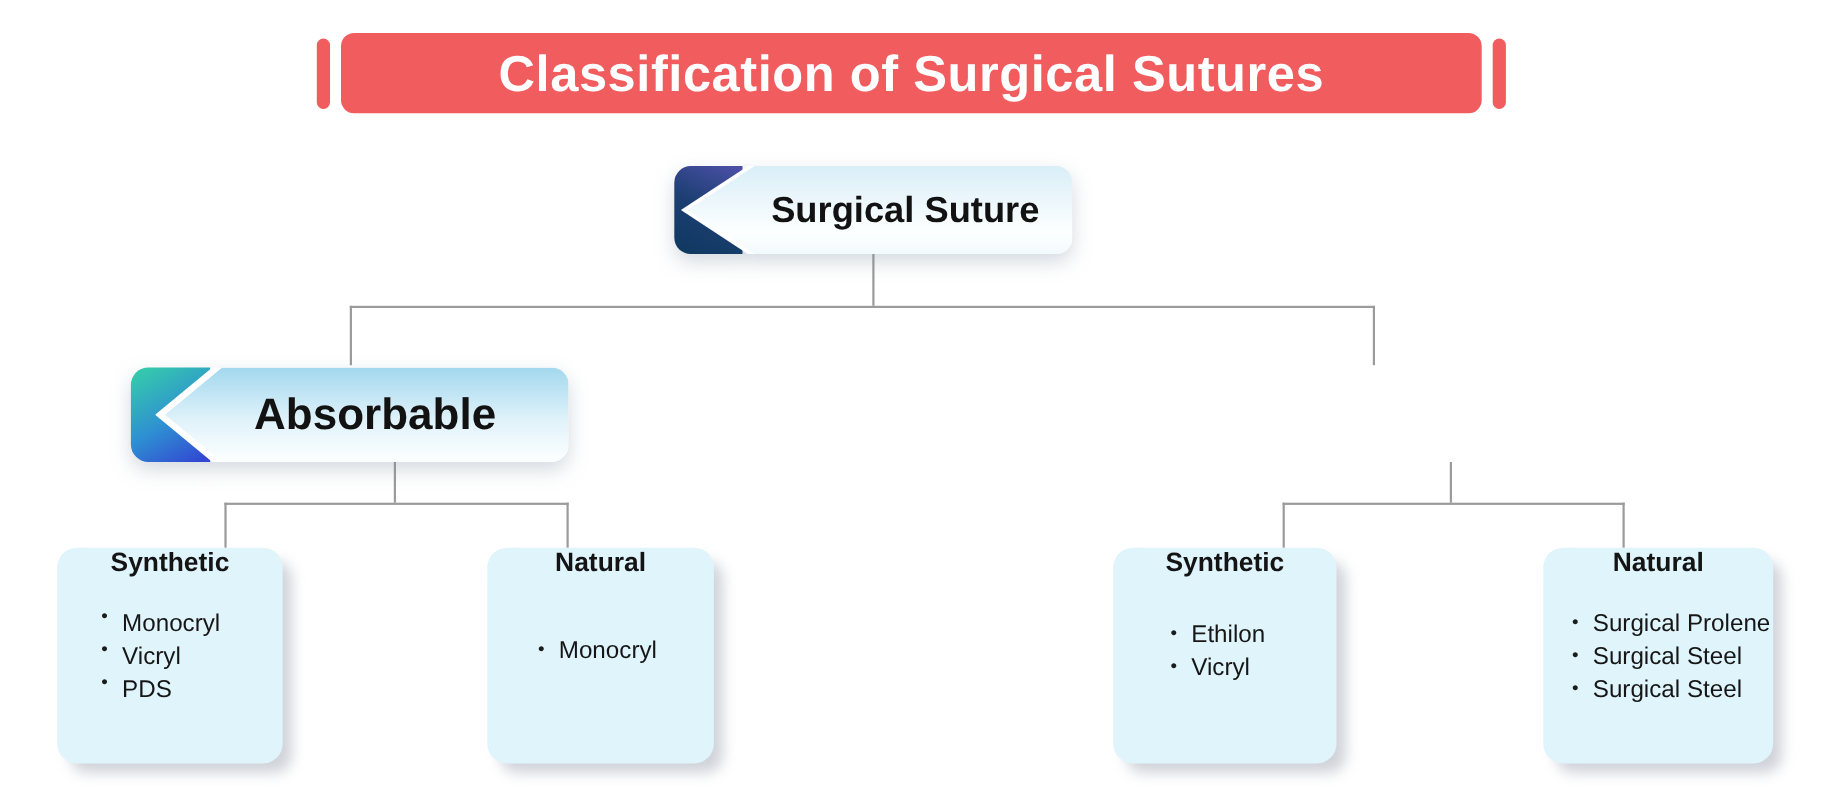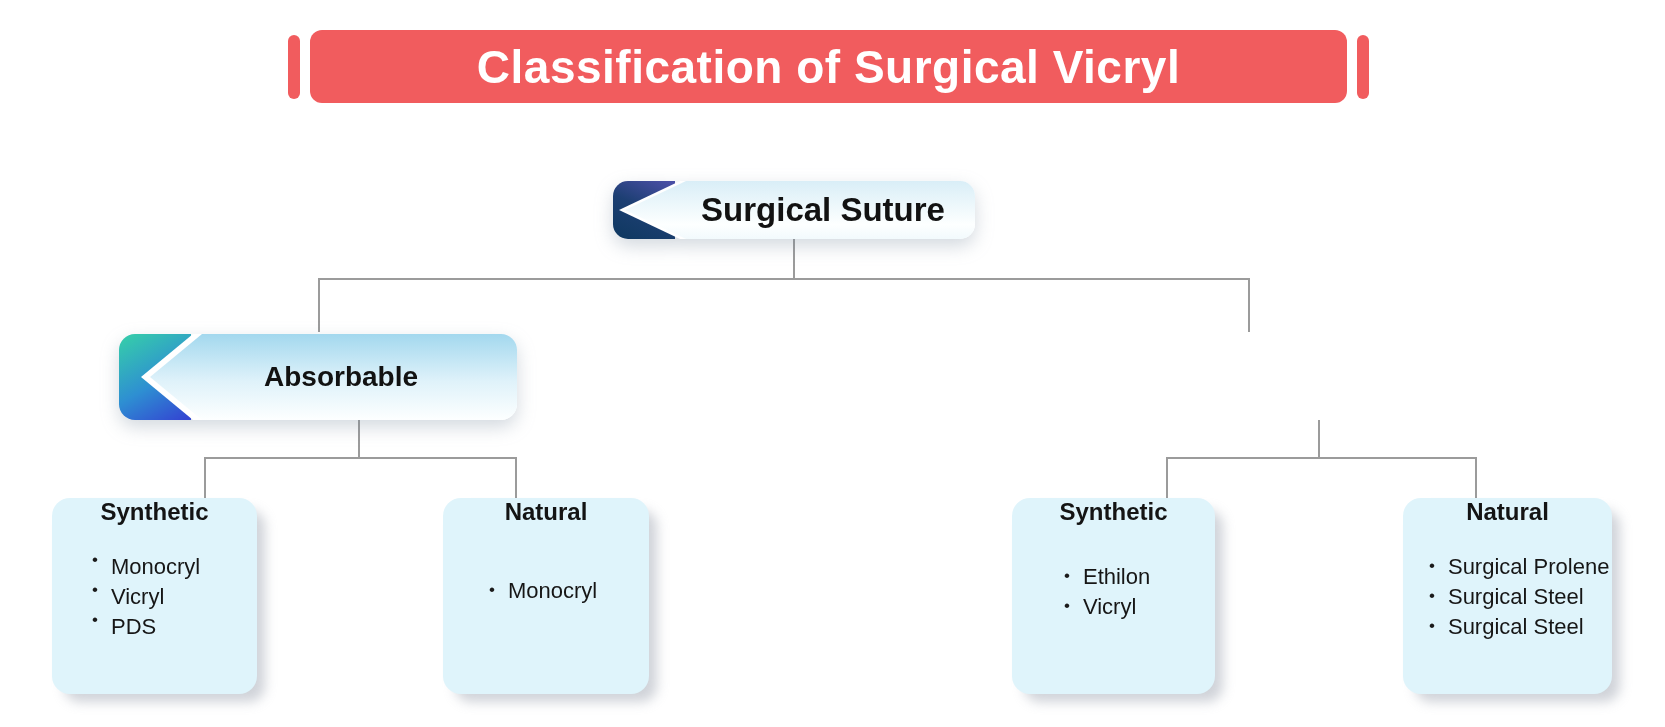--- a/index.html
+++ b/index.html
@@ -30,59 +30,59 @@
         clip-path:polygon(0 50%,61px 0,100% 0,100% 100%,61px 100%);}
   .badge.root .label{font-size:33px;padding-left:58px;}
 
   .badge.branch .cap{width:72px;border-radius:16px 0 0 16px;
         background:linear-gradient(150deg,#35C7AE 8%,#2E8FD2 55%,#3347D2 96%);}
   .badge.branch .notch{left:22px;right:0;background:#ffffff;border-radius:0 16px 16px 0;
         clip-path:polygon(0 50%,52px 0,100% 0,100% 100%,52px 100%);}
   .badge.branch .bodyx{left:31px;right:0;border-radius:0 16px 16px 0;
         background:linear-gradient(180deg,#A3D8EE 0%,#DFF2FA 55%,#FDFFFF 100%);
         clip-path:polygon(0 50%,52px 0,100% 0,100% 100%,52px 100%);}
-  .badge.branch .label{font-size:28px;padding-left:46px;}
+  .badge.branch .label{font-size:40px;padding-left:46px;}
 
   
   .card{position:absolute;width:205px;height:196px;background:#DFF4FB;border-radius:18px;
         box-shadow:10px 10px 12px -2px rgba(150,158,170,.45);}
   .card-title{text-align:center;font-size:24px;font-weight:bold;color:#141414;}
   .card-list{list-style:none;margin:26px 0 0 0;padding:0;}
   .card-list li{display:flex;align-items:center;font-size:22px;color:#161616;line-height:30px;}
   .bullet{font-size:17px;margin-right:13px;transform:translateY(-1px);color:#1b1b1b;}
   .raised .bullet{transform:translateY(-7px);}
   .pl40{padding-left:40px;} .pl46{padding-left:46px;} .pl52{padding-left:52px;} .pl26{padding-left:26px;}
 </style>
 </head>
 <body>
 
 <div id="canvas">
 
   <span class="accent-bar" style="left:288px;top:35px;"></span>
   <div class="banner">
-    <span>Classification of Surgical Vicryl</span>
+    <span>Classification of Surgical Sutures</span>
   </div>
   <span class="accent-bar" style="left:1357px;top:35px;"></span>
 
   <div class="line v" style="left:793px;top:230px;height:48px;"></div>
   <div class="line h" style="left:318px;top:278px;width:932px;"></div>
   <div class="line v" style="left:318px;top:278px;height:54px;"></div>
   <div class="line v" style="left:1248px;top:278px;height:54px;"></div>
 
   <div class="line v" style="left:358px;top:420px;height:37px;"></div>
   <div class="line h" style="left:204px;top:457px;width:313px;"></div>
   <div class="line v" style="left:204px;top:457px;height:41px;"></div>
   <div class="line v" style="left:515px;top:457px;height:41px;"></div>
 
   <div class="line v" style="left:1318px;top:420px;height:37px;"></div>
   <div class="line h" style="left:1166px;top:457px;width:311px;"></div>
   <div class="line v" style="left:1166px;top:457px;height:41px;"></div>
   <div class="line v" style="left:1475px;top:457px;height:41px;"></div>
 
-  <div class="badge root" style="left:613px;top:151px;width:362px;height:58px;margin-top:30px;">
+  <div class="badge root" style="left:613px;top:151px;width:362px;height:80px;">
     <div class="cap"></div>
     <div class="notch"></div>
     <div class="bodyx"></div>
     <div class="label">Surgical Suture</div>
   </div>
 
   <div class="badge branch" style="left:119px;top:334px;width:398px;height:86px;">
     <div class="cap"></div>
     <div class="notch"></div>
     <div class="bodyx"></div>

